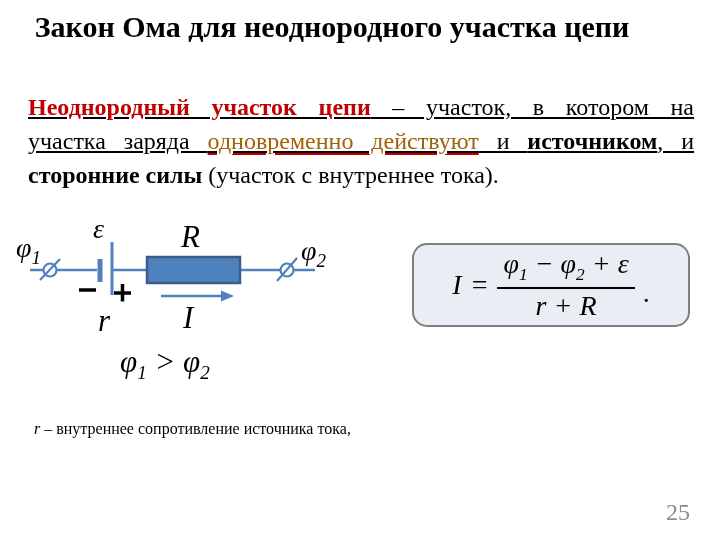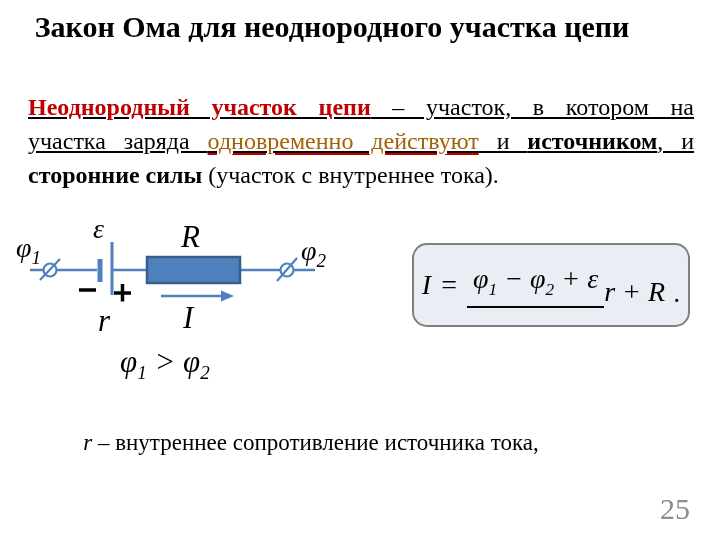--- a/index.html
+++ b/index.html
@@ -38,34 +38,34 @@
     position: absolute; left: 412px; top: 243px;
     width: 278px; height: 84px;
     box-sizing: border-box;
     background: #e9eef5;
     border: 2.5px solid #7f7f7f;
     border-radius: 15px;
     display: flex; align-items: center; justify-content: center;
     font-style: italic; font-size: 28px;
   }
   .formula-box .eq-gap { margin: 0 10px; font-style: normal; }
-  .frac { display: inline-flex; flex-direction: row; text-align: center; }
+  .frac { display: inline-flex; flex-direction: column; text-align: center; }
   .frac .num { padding: 0 6px 2px 6px; border-bottom: 2px solid #000; }
-  .frac .den { padding-top: 13px; }
+  .frac .den { padding-top: 1px; }
   .formula-box sub { font-size: 0.62em; font-style: italic; }
   .formula-period { align-self: flex-end; margin: 0 0 16px 8px; font-style: normal; }
   .notes {
-    position: absolute; left: 28px; top: 426px; width: 560px;
-    font-size: 23px; line-height: 33px; text-align: center;
+    position: absolute; left: 28px; top: 412px; width: 560px;
+    font-size: 16px; line-height: 33px;
   }
   .notes .sym { font-style: italic; }
   .notes .indent { padding-left: 6px; }
   .page-number {
     position: absolute; right: 30px; bottom: 14px;
-    font-size: 30px; color: #8c8c8c;
+    font-size: 24px; color: #8c8c8c;
   }
 </style>
 </head>
 <body>
 
 <div class="title">Закон Ома для неоднородного участка цепи</div>
 
 <div class="definition">
   <div class="def-line-just"><span class="term-red">Неоднородный участок цепи</span><span> – участок, в котором на</span></div>
   <div class="def-line-just"><span>участка заряда </span><span class="red-underline">одновременно действуют</span><span> и </span><span class="b">источником</span><span>, и</span></div>

